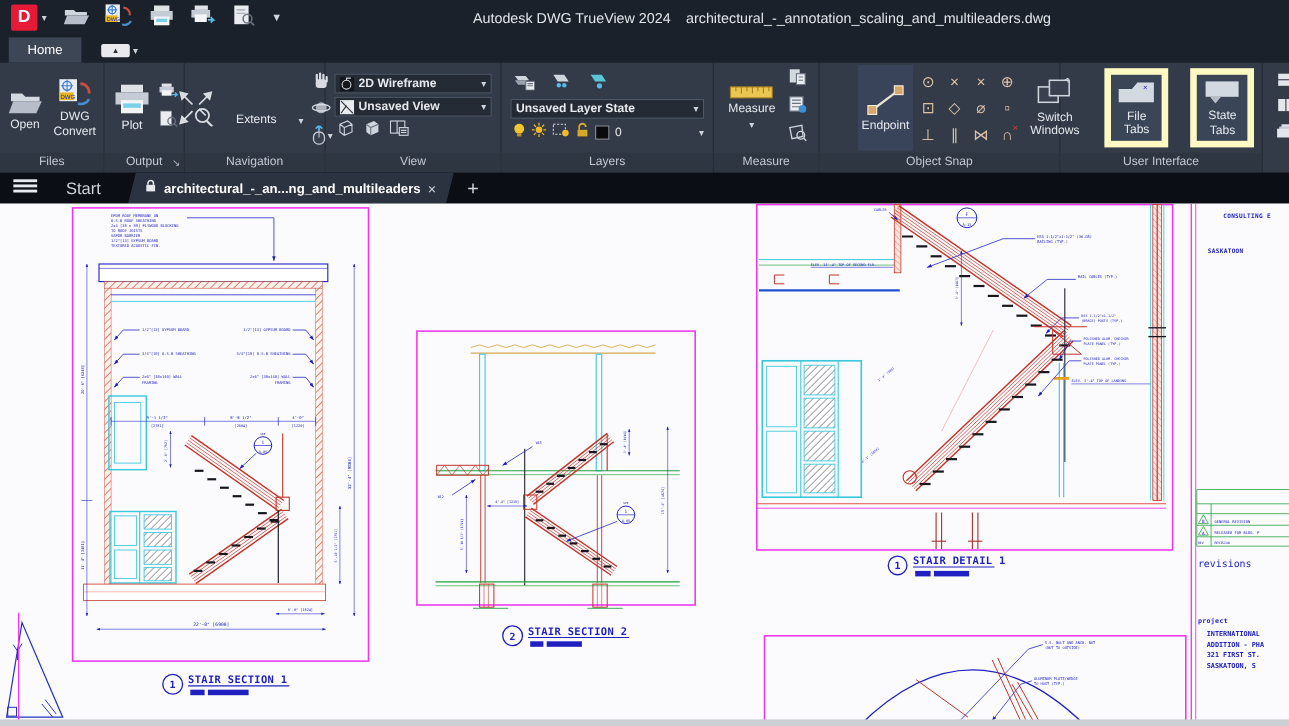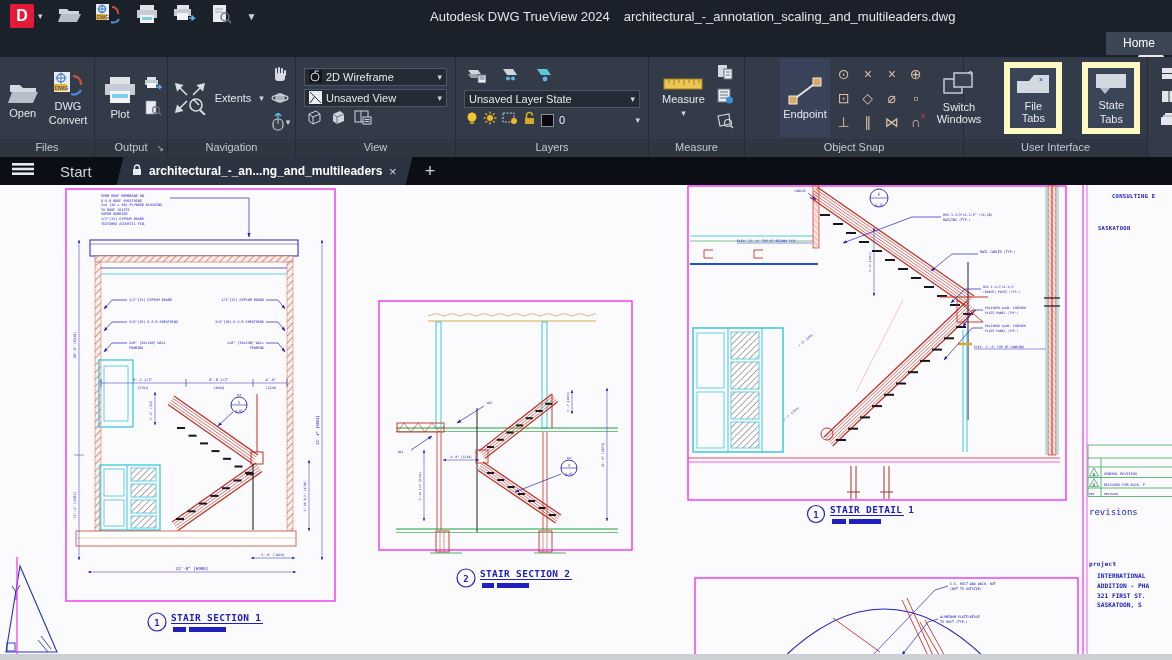--- a/index.html
+++ b/index.html
@@ -9,38 +9,38 @@
   .titlebar{position:absolute;top:0;left:0;width:1172px;height:32px;background:#1b212a;
     display:flex;align-items:center;color:#e6e9ee;}
   .qat{display:flex;align-items:center;gap:14px;padding-left:10px;}
   .logo{width:24px;height:24px;background:#e51a37;color:#fff;font-weight:bold;font-size:16px;
     display:flex;align-items:center;justify-content:center;border-radius:2px;}
   .caret{color:#cfd4db;font-size:9px;}
   .title-center{position:absolute;left:430px;top:0;height:32px;display:flex;align-items:center;
     gap:14px;font-size:13px;color:#e2e5ea;white-space:nowrap;}
   
   .tabrow{position:absolute;top:32px;left:0;width:1172px;height:25px;background:#1b212a;
-    display:flex;align-items:flex-end;flex-direction:column;}
+    display:flex;align-items:flex-end;}
   .hometab{background:#3d4654;color:#fff;font-size:12px;padding:4px 17px 5px;margin-left:8px;}
   .panelmin{margin:0 0 5px 18px;display:flex;align-items:center;gap:3px;}
   .panelmin .pill{width:26px;height:12px;background:#e8eaee;border-radius:2px;display:flex;
     align-items:center;justify-content:center;color:#2a2f38;font-size:7px;}
   
   .ribbon{position:absolute;top:57px;left:0;width:1172px;height:100px;background:#333b48;display:flex;}
   .panel{height:100%;border-right:1px solid #242b35;display:flex;flex-direction:column;flex:none;}
   .pbody{flex:1;display:flex;align-items:center;justify-content:center;padding:2px 3px;gap:4px;}
   .plabel{height:18px;background:#2e3642;font-size:11px;color:#c3c9d3;text-align:center;
     line-height:17px;position:relative;}
   .plabel .launcher{position:absolute;right:3px;top:1px;font-size:9px;color:#aeb5c0;}
   .bigbtn{display:flex;flex-direction:column;align-items:center;justify-content:flex-start;
     color:#e6e9ee;font-size:11px;line-height:12px;text-align:center;gap:2px;padding:2px 3px;}
   .smallcol{display:flex;flex-direction:column;gap:5px;align-items:center;}
   .drop{height:18px;background:#252b35;border:1px solid #4d5665;color:#e6e9ee;font-size:11px;
     display:flex;align-items:center;padding:0 4px;gap:4px;}
-  .drop .dtext{flex:1;white-space:nowrap;overflow:hidden;}
+  .drop .dtext{flex:1;white-space:nowrap;overflow:hidden;font-weight:bold;}
   .snapgrid{display:grid;grid-template-columns:repeat(4,24px);grid-template-rows:repeat(3,24px);
     align-items:center;justify-items:center;color:#dcc0a6;font-size:14px;}
   .hl{background:#3a4557;border:6px solid #fef9c3;}
   .hlend{background:#39445a;}
   
   .filetabs{position:absolute;top:157px;left:0;width:1172px;height:28px;background:#0b0f15;
     display:flex;align-items:center;color:#ced3da;}
   .ftab{font-size:15px;padding:0 14px;}
   .doctab{background:#2b3340;height:28px;display:flex;align-items:center;gap:7px;padding:0 12px;
     transform:skewX(-14deg);margin-left:14px;}
@@ -173,21 +173,21 @@
               <circle cx="12" cy="10" r="3.4" fill="none" stroke="#6a7280" stroke-width="1.2"></circle>
               <line x1="14.5" y1="12.5" x2="17" y2="15" stroke="#6a7280" stroke-width="1.3"></line>
             </svg></span>
       </div>
     </div>
     <div class="plabel"><span>Output</span><span class="launcher">↘</span></div>
   </div>
 
   <div class="panel" style="width:128px">
     <div class="pbody" style="gap:6px">
-      <div style="display:flex;align-items:center;gap:8px">
+      <div style="display:flex;align-items:flex-end;gap:20px">
         <svg width="34" height="34">
           <g stroke="#d8dce2" stroke-width="1.6" fill="#d8dce2">
             <line x1="14" y1="14" x2="5" y2="5"></line>
               <path d="M3,3 l6,1.5 -4.5,4.5 z"></path>
             <line x1="20" y1="14" x2="29" y2="5"></line>
               <path d="M31,3 l-1.5,6 -4.5,-4.5 z"></path>
             <line x1="14" y1="20" x2="5" y2="29"></line>
               <path d="M3,31 l1.5,-6 4.5,4.5 z"></path>
             <line x1="20" y1="18" x2="26" y2="24"></line>
           </g>

